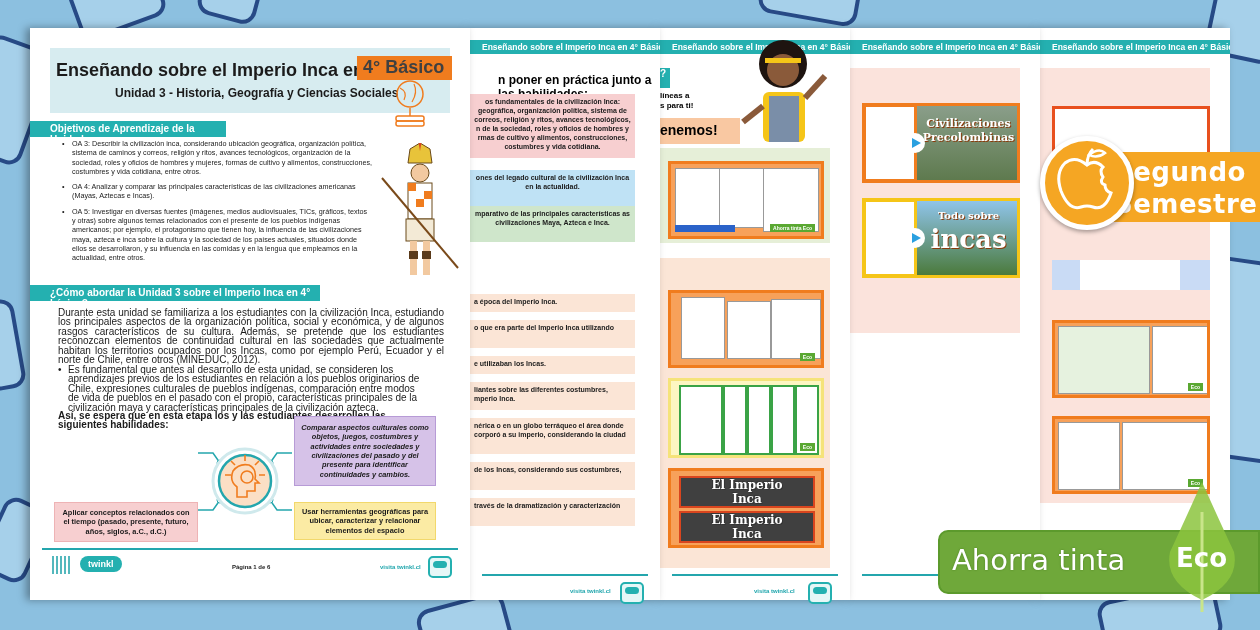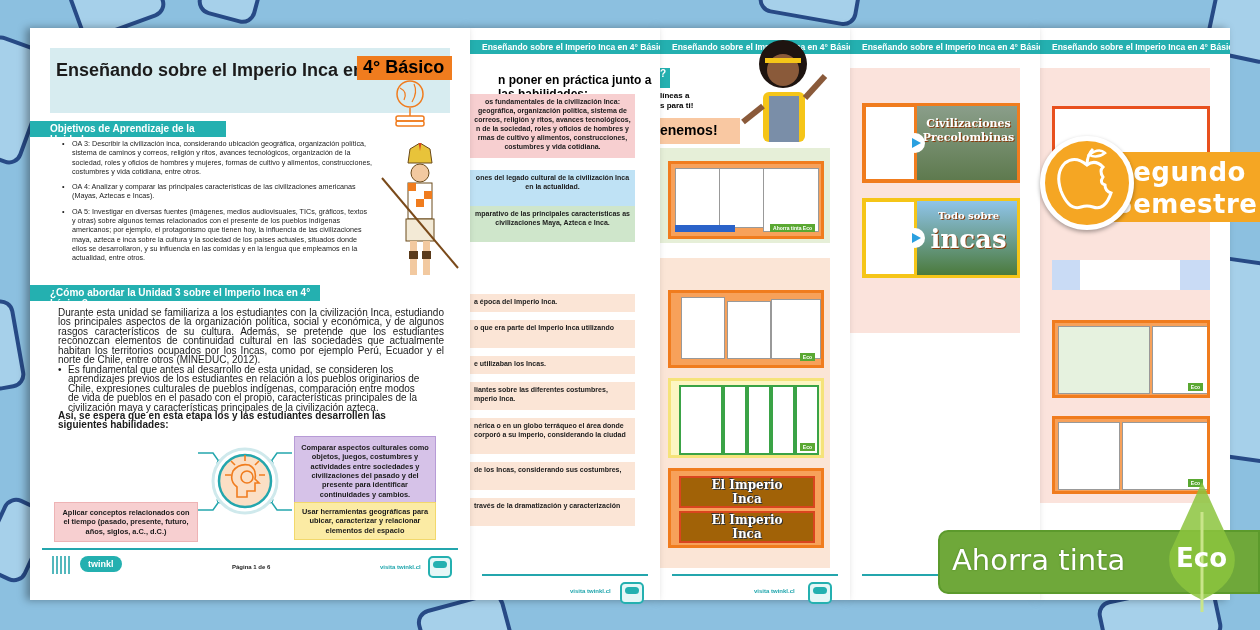--- a/index.html
+++ b/index.html
@@ -28,21 +28,21 @@
   .twinkl-badge {
     position: absolute; width: 24px; height: 22px; border: 2px solid #24b0b0;
     border-radius: 5px; background: #e6f7f7;
   }
   .twinkl-badge::before { content:""; position:absolute; left:3px; top:3px; right:3px; height:7px; background:#24b0b0; border-radius:4px; }
 
   
   #p1 { left: 30px; top: 28px; width: 440px; height: 572px; z-index: 6; }
   .title-box { position: absolute; left: 20px; top: 20px; width: 400px; height: 65px; background: #d7ecf0; }
   .title-main { position: absolute; left: 26px; top: 32px; font-size: 18px; font-weight: bold; color: #1b1b1b; }
-  .title-badge { position: absolute; left: 327px; top: 28px; background: #f07c1e; color: #000000; font-size: 18px; font-weight: bold; padding: 1px 8px 2px 6px; }
+  .title-badge { position: absolute; left: 327px; top: 28px; background: #f07c1e; color: #404040; font-size: 18px; font-weight: bold; padding: 1px 8px 2px 6px; }
   .title-sub { position: absolute; left: 85px; top: 58px; font-size: 12px; font-weight: bold; color: #1b1b1b; }
   .globe-icon { position: absolute; left: 360px; top: 50px; width: 40px; height: 50px; }
   .section-bar { position: absolute; left: 0; height: 16px; background: #24b0b0; color: #fff; font-size: 10px; font-weight: bold; padding: 2px 0 0 20px; }
   .oa-item { position: relative; padding-left: 10px; margin-bottom: 6px; }
   .oa-item::before { content: "•"; position: absolute; left: 0; }
   .para { position: absolute; font-size: 10px; line-height: 9.4px; color: #1b1b1b; }
   .warrior { position: absolute; left: 350px; top: 115px; width: 80px; height: 150px; }
   .skill { position: absolute; font-size: 7.4px; line-height: 9.4px; color: #1b1b1b; text-align: center; font-weight: bold; display:flex; align-items:center; justify-content:center; padding: 4px; }
   .skill-green { background: #cfe6a6; border: 1px solid #b5d680; }
   .skill-purple { background: #d6c2e8; border: 1px solid #b79bd6; }
@@ -57,21 +57,21 @@
   #p2 { left: 470px; top: 28px; width: 190px; height: 572px; z-index: 5; }
   .p2-box { position: absolute; left: 0; width: 165px; font-size: 7px; line-height: 9px; color: #1b1b1b; text-align: center; font-weight: bold; padding: 3px 4px; }
   .peach-row { position: absolute; left: 0; width: 165px; background: #fbe5d6; font-size: 7px; line-height: 9px; color: #1b1b1b; padding: 3px 4px; font-weight: bold; }
 
   
   #p3 { left: 660px; top: 28px; width: 190px; height: 572px; z-index: 4; }
   .speech { position: absolute; left: 0; top: 60px; width: 60px; height: 26px; background: #f9c8a2; font-weight: bold; font-size: 14px; padding: 4px 0 0 0; }
   .thumb { position: absolute; border: 3px solid #f07c1e; background: #f7a15a; overflow: hidden; }
   .thumb .sheet { position: absolute; background: #fff; border: 1px solid #999; }
   .eco-chip { position: absolute; background: #5aa832; color: #fff; font-size: 5px; padding: 1px 3px; font-weight: bold; }
-  .inca-banner { position: absolute; background: #a16207; border: 2px solid #d9451e; color: #fff; font-weight: bold; text-align: center; font-family: "DejaVu Serif", serif; text-shadow: 1px 1px 0 #333, -1px -1px 0 #333; }
+  .inca-banner { position: absolute; background: #404040; border: 2px solid #d9451e; color: #fff; font-weight: bold; text-align: center; font-family: "DejaVu Serif", serif; text-shadow: 1px 1px 0 #333, -1px -1px 0 #333; }
 
   
   #p4 { left: 850px; top: 28px; width: 190px; height: 572px; z-index: 3; }
   .ppt { position: absolute; left: 12px; width: 158px; height: 80px; overflow: hidden; }
   .ppt .left { position: absolute; left: 4px; top: 4px; width: 48px; height: 72px; background: #fff; }
   .ppt .right { position: absolute; left: 55px; top: 3px; right: 3px; bottom: 3px; }
   .ppt .play { position: absolute; left: 43px; top: 30px; width: 20px; height: 20px; border-radius: 50%; background: #fff; }
   .ppt .play::after { content: ""; position: absolute; left: 7px; top: 5px; border-left: 9px solid #2aa0e0; border-top: 5px solid transparent; border-bottom: 5px solid transparent; }
   .ppt-title { position: absolute; left: 0; right: 0; text-align: center; color: #fff; font-weight: bold; text-shadow: 1px 1px 0 #8a3b0c; }
 
@@ -213,20 +213,21 @@
   <div class="peach-row" style="top:470px;height:28px;">través de la dramatización y caracterización</div>
   <div class="footer-line" style="top:546px;"></div>
   <div class="footer-url" style="left:100px;top:560px;">visita twinkl.cl</div>
   <div class="twinkl-badge" style="left:150px;top:554px;"></div>
 </div>
 
 <div class="page" id="p1">
   <div class="title-box"></div>
   <div class="title-main">Enseñando sobre el Imperio Inca en</div>
   <div class="title-badge">4° Básico</div>
+  <div class="title-sub">Unidad 3 - Historia, Geografía y Ciencias Sociales</div>
   <svg class="globe-icon" viewBox="0 0 40 50">
     <circle cx="20" cy="16" r="13" fill="none" stroke="#f07c1e" stroke-width="1.5"></circle>
     <path d="M10 10 Q18 14 14 22 M24 6 Q28 14 22 24" fill="none" stroke="#f07c1e" stroke-width="1.2"></path>
     <line x1="20" y1="30" x2="20" y2="38" stroke="#f07c1e" stroke-width="1.5"></line>
     <rect x="6" y="38" width="28" height="5" rx="2" fill="none" stroke="#f07c1e" stroke-width="1.5"></rect>
     <rect x="6" y="43" width="28" height="5" rx="2" fill="none" stroke="#f07c1e" stroke-width="1.5"></rect>
   </svg>
 
   <div class="section-bar" style="top:93px;width:196px;">Objetivos de Aprendizaje de la Unidad:</div>
 
@@ -251,21 +252,21 @@
       <rect x="42" y="108" width="9" height="8" fill="#5a3a1a"></rect>
     <line x1="2" y1="35" x2="78" y2="125" stroke="#7a4a1a" stroke-width="2"></line>
   </svg>
 
   <div class="section-bar" style="top:257px;width:290px;">¿Cómo abordar la Unidad 3 sobre el Imperio Inca en 4° básico?</div>
 
   <div class="para" style="left:28px;top:280px;width:386px;text-align:justify;">Durante esta unidad se familiariza a los estudiantes con la civilización Inca, estudiando los principales aspectos de la organización política, social y económica, y de algunos rasgos característicos de su cultura. Además, se pretende que los estudiantes reconozcan elementos de continuidad cultural en las sociedades que actualmente habitan los territorios ocupados por los Incas, como por ejemplo Perú, Ecuador y el norte de Chile, entre otros (MINEDUC, 2012).</div>
   <div class="para oa-item" style="left:28px;top:337px;width:370px;">Es fundamental que antes al desarrollo de esta unidad, se consideren los aprendizajes previos de los estudiantes en relación a los pueblos originarios de Chile, expresiones culturales de pueblos indígenas, comparación entre modos de vida de pueblos en el pasado con el propio, características principales de la civilización maya y características principales de la civilización azteca.</div>
   <div class="para" style="left:28px;top:383px;width:380px;font-weight:bold;">Así, se espera que en esta etapa los y las estudiantes desarrollen las siguientes habilidades:</div>
 
-  <div class="skill skill-purple" style="left:264px;top:408px;width:142px;height:70px;">Comparar aspectos culturales como objetos, juegos, costumbres y actividades entre sociedades y civilizaciones del pasado y del presente para identificar continuidades y cambios.</div>
+  <div class="skill skill-purple" style="left:264px;top:388px;width:142px;height:70px;font-style:italic;">Comparar aspectos culturales como objetos, juegos, costumbres y actividades entre sociedades y civilizaciones del pasado y del presente para identificar continuidades y cambios.</div>
   <div class="skill skill-pink" style="left:24px;top:474px;width:144px;height:40px;">Aplicar conceptos relacionados con el tiempo (pasado, presente, futuro, años, siglos, a.C., d.C.)</div>
   <div class="skill skill-yellow" style="left:264px;top:474px;width:142px;height:38px;">Usar herramientas geográficas para ubicar, caracterizar y relacionar elementos del espacio</div>
 
   <svg style="position:absolute;left:165px;top:395px;" width="100" height="120" viewBox="0 0 100 120">
     <path d="M3 30 H18 L25 40 M3 87 H18 L25 77 M97 30 H82 L75 40 M97 87 H82 L75 77" fill="none" stroke="#24a6ad" stroke-width="1.5"></path>
     <circle cx="25" cy="40" r="3" fill="#fff" stroke="#24a6ad"></circle>
       <circle cx="25" cy="77" r="3" fill="#fff" stroke="#24a6ad"></circle>
     <circle cx="75" cy="40" r="3" fill="#fff" stroke="#24a6ad"></circle>
       <circle cx="75" cy="77" r="3" fill="#fff" stroke="#24a6ad"></circle>
     <circle cx="50" cy="58" r="32" fill="#fff" stroke="#cfe9ec" stroke-width="3"></circle>

